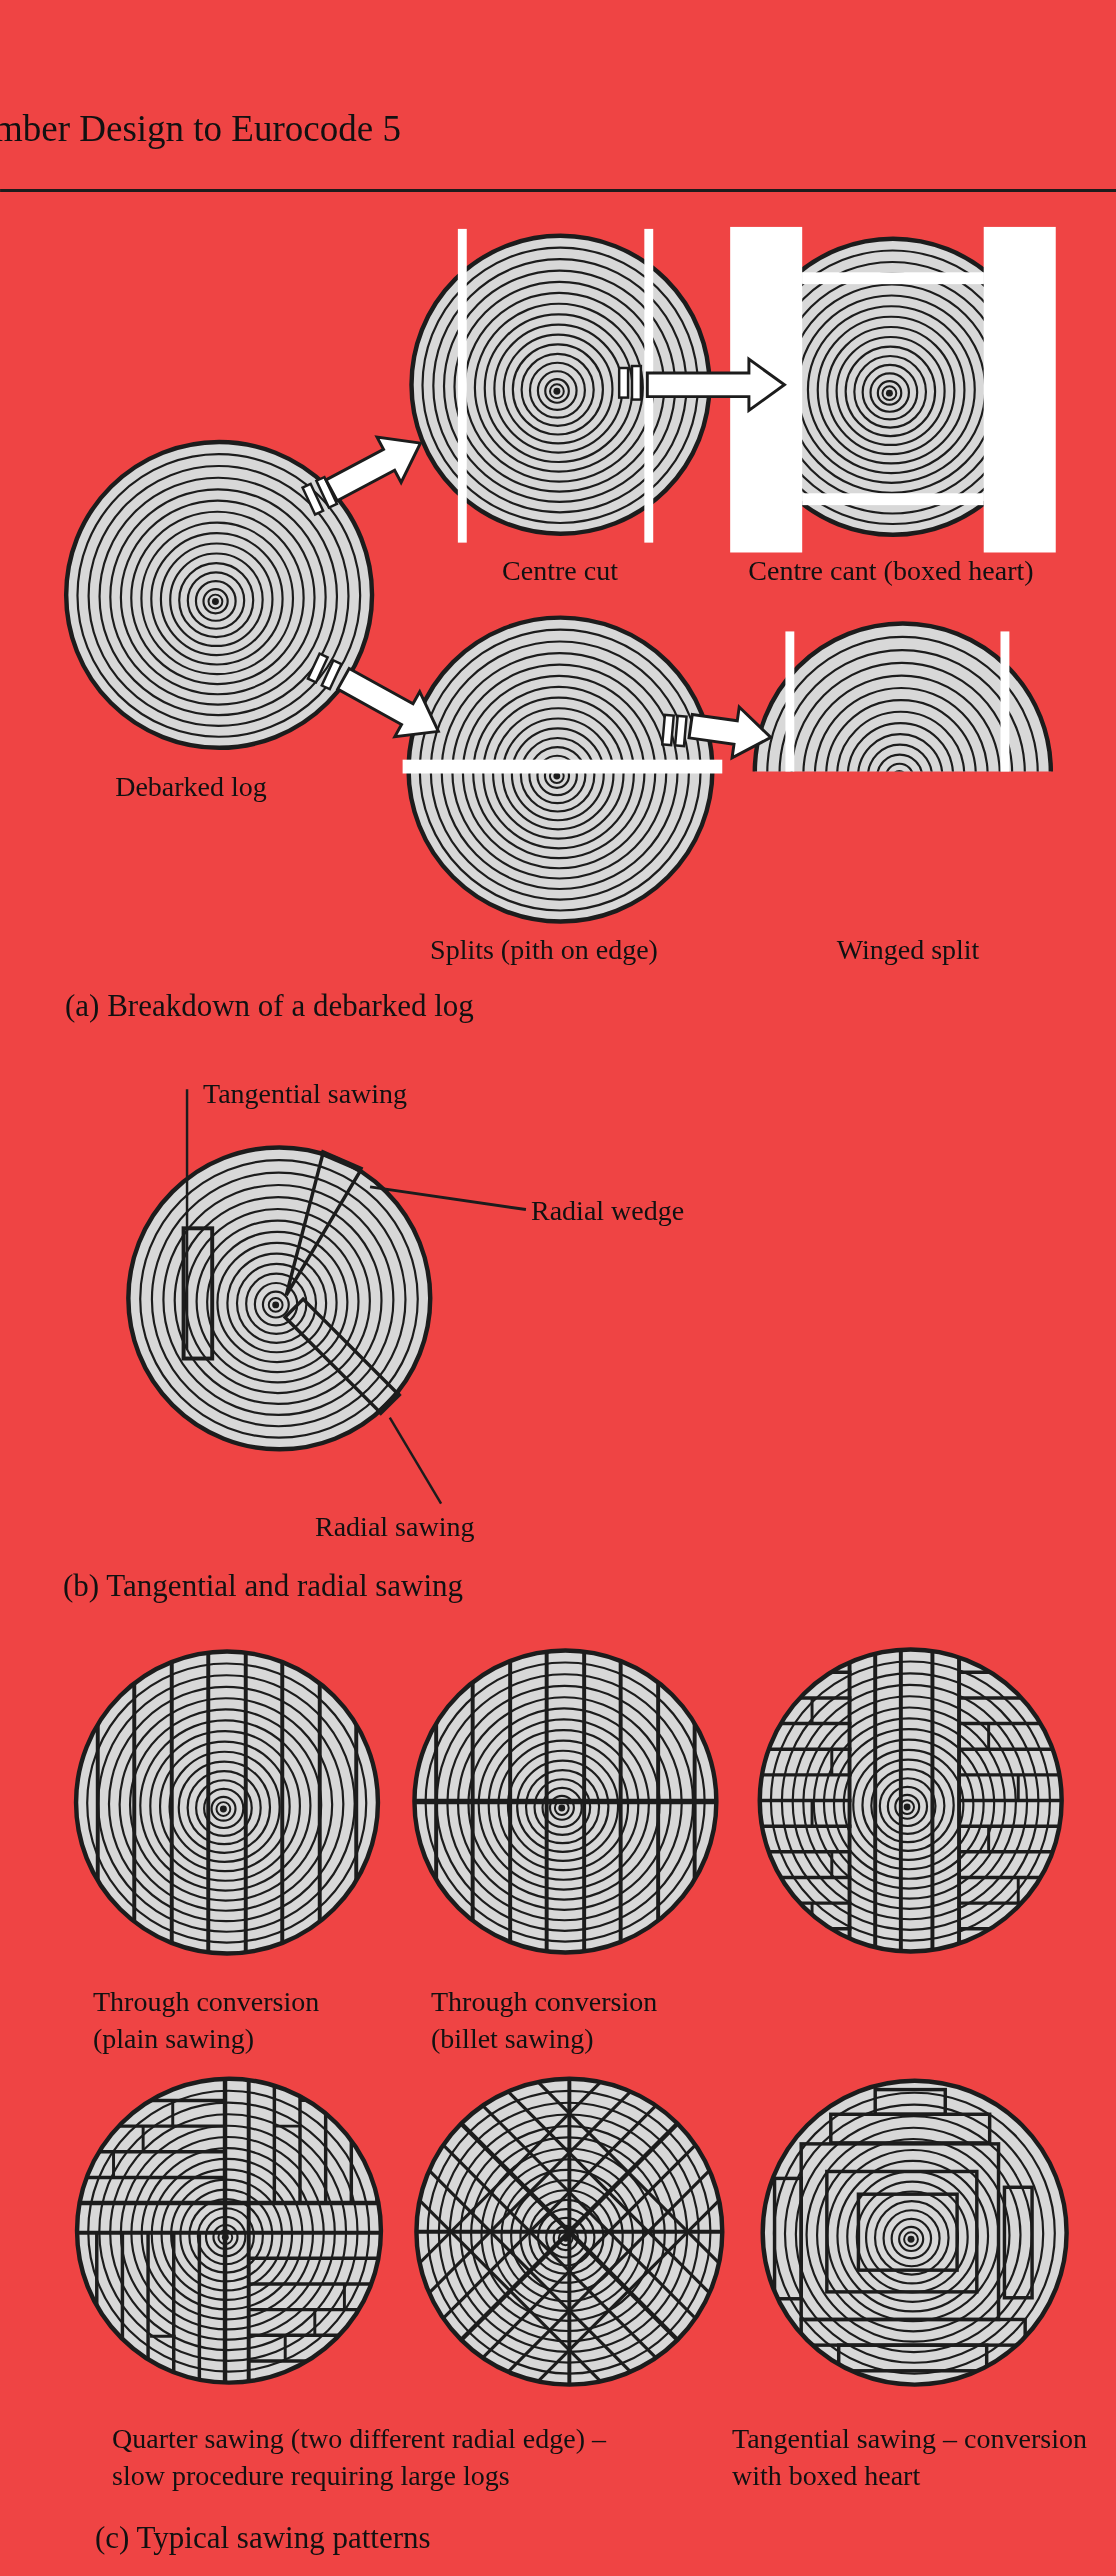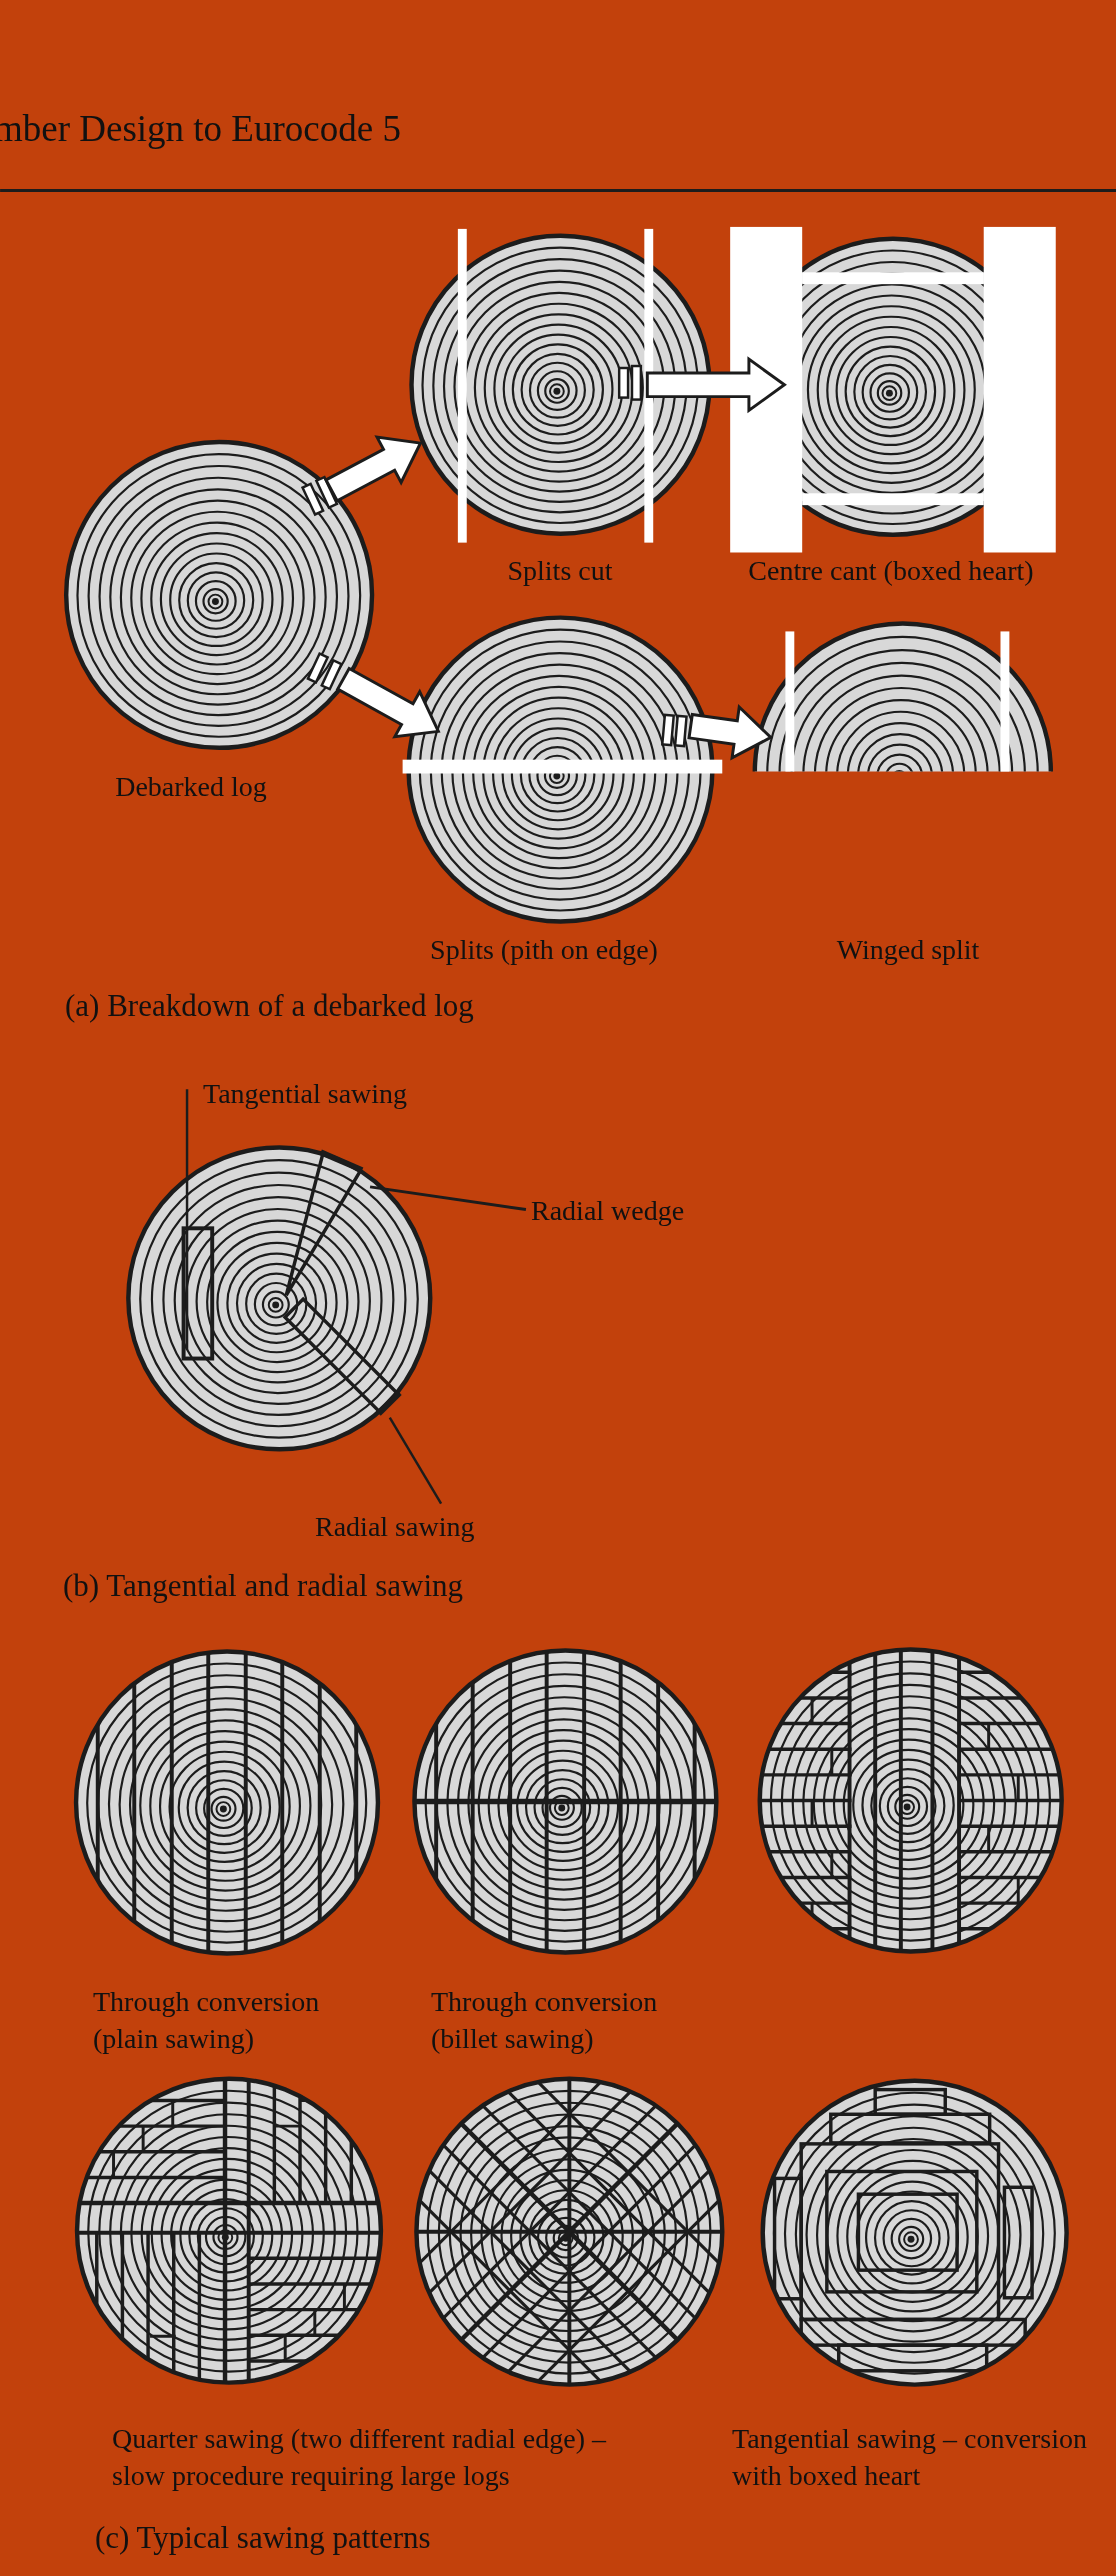--- a/index.html
+++ b/index.html
@@ -1,16 +1,16 @@
 <!DOCTYPE html>
 <html><head>
 <meta charset="utf-8">
 <style>
   html,body{margin:0;padding:0;background:#fff;}
-  #page{position:relative;width:1117px;height:2576px;background:#c2410c;overflow:hidden;
+  #page{position:relative;width:1117px;height:2576px;background:#ef4444;overflow:hidden;
         font-family:"Liberation Serif","DejaVu Serif",serif;color:#111;}
   #fig{position:absolute;left:0;top:0;}
   .txt{position:absolute;white-space:nowrap;line-height:37px;}
   .lab{font-size:28px;}
   .cap{font-size:31px;}
   .ctr{transform:translateX(-50%);}
   .hdr{font-size:37px;}
 </style>
 </head>
 <body>
@@ -423,21 +423,21 @@
           <rect x="812" y="2351" width="227" height="26" fill="none" stroke="#1c1c1c" stroke-width="3.5"></rect>
           <rect x="850" y="2377" width="150" height="26" fill="none" stroke="#1c1c1c" stroke-width="3.5"></rect>
           <rect x="785" y="2208" width="27" height="122" fill="none" stroke="#1c1c1c" stroke-width="3.5"></rect>
           <rect x="1018" y="2217" width="28" height="112" fill="none" stroke="#1c1c1c" stroke-width="3.5"></rect>
         </g>
       </g>
   </svg>
 
   <div class="txt hdr" style="left:-6px; top:110px;">mber Design to Eurocode 5</div>
 
-  <div class="txt lab ctr" style="left:560px; top:552px;">Splits cut</div>
+  <div class="txt lab ctr" style="left:560px; top:552px;">Centre cut</div>
   <div class="txt lab ctr" style="left:891px; top:552px;">Centre cant (boxed heart)</div>
   <div class="txt lab ctr" style="left:191px; top:768px;">Debarked log</div>
   <div class="txt lab ctr" style="left:544px; top:931px;">Splits (pith on edge)</div>
   <div class="txt lab ctr" style="left:908px; top:931px;">Winged split</div>
   <div class="txt cap" style="left:65px; top:987px;">(a) Breakdown of a debarked log</div>
 
   <div class="txt lab" style="left:203px; top:1075px;">Tangential sawing</div>
   <div class="txt lab" style="left:531px; top:1192px;">Radial wedge</div>
   <div class="txt lab" style="left:315px; top:1508px;">Radial sawing</div>
   <div class="txt cap" style="left:63px; top:1567px;">(b) Tangential and radial sawing</div>

